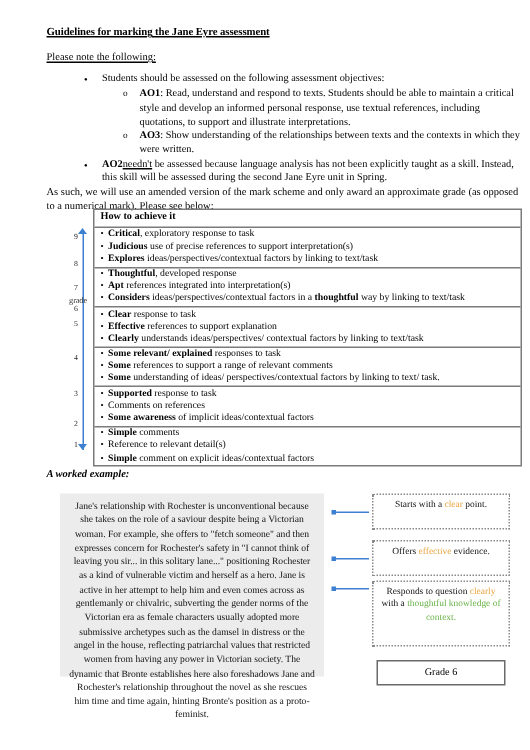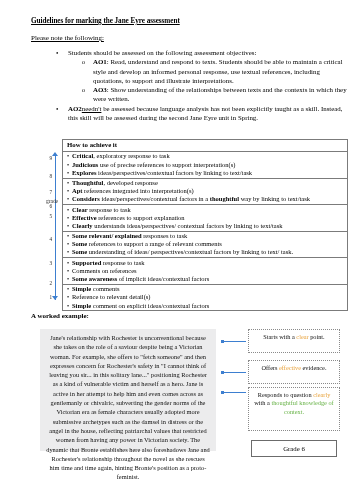--- a/index.html
+++ b/index.html
@@ -162,20 +162,21 @@
     font-size: 6px;
   }
 
   
   .worked-title {
     position: absolute;
     left: 31px;
     top: 312px;
     font-size: 7px;
     font-weight: bold;
+    font-style: italic;
   }
   .answer-box {
     position: absolute;
     left: 40px;
     top: 329px;
     width: 176px;
     height: 122px;
     background: #ececed;
     box-sizing: border-box;
     padding: 4px 6px 3px 6px;
@@ -257,20 +258,21 @@
         <span class="b-body"><span class="bold">AO3</span><span>: Show understanding of the relationships between texts and the contexts in which they were written.</span></span>
       </div>
     </div>
 
     <div class="b-row" style="margin-left:-0px;">
       <span class="b-mark disc"></span>
       <span class="b-body"><span class="bold">AO2</span><span class="uline">needn't</span><span> be assessed because language analysis has not been explicitly taught as a skill. Instead, this skill will be assessed during the second Jane Eyre unit in Spring.</span></span>
     </div>
   </div>
 
+  <div class="assuch">As such, we will use an amended version of the mark scheme and only award an approximate grade (as opposed to a numerical mark). Please see below:</div>
 
   <div class="grade-axis">
     <div class="arrow-head up"></div>
     <div class="arrow-line"></div>
     <div class="arrow-head down"></div>
     <div class="grade-word">grade</div>
     <div class="grade-num" style="top:3px;">9</div>
     <div class="grade-num" style="top:21px;">8</div>
     <div class="grade-num" style="top:37px;">7</div>
     <div class="grade-num" style="top:51px;">6</div>

